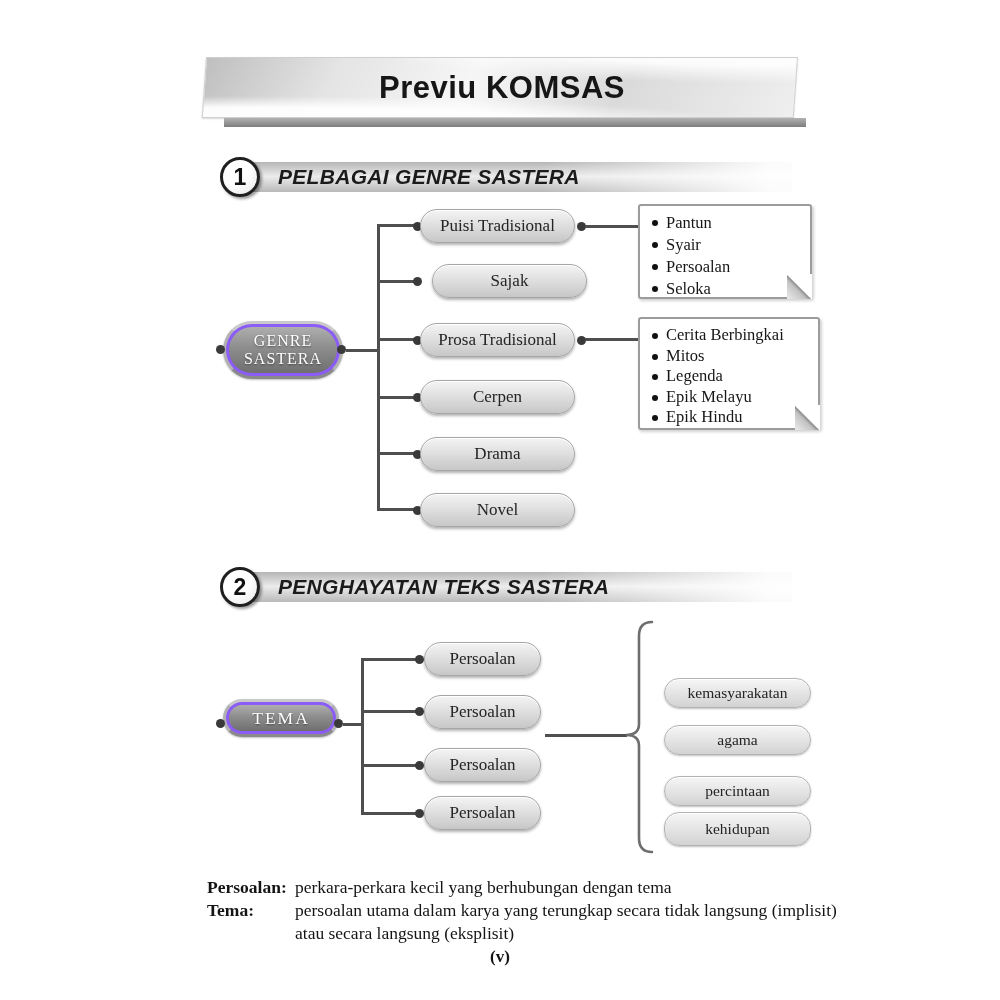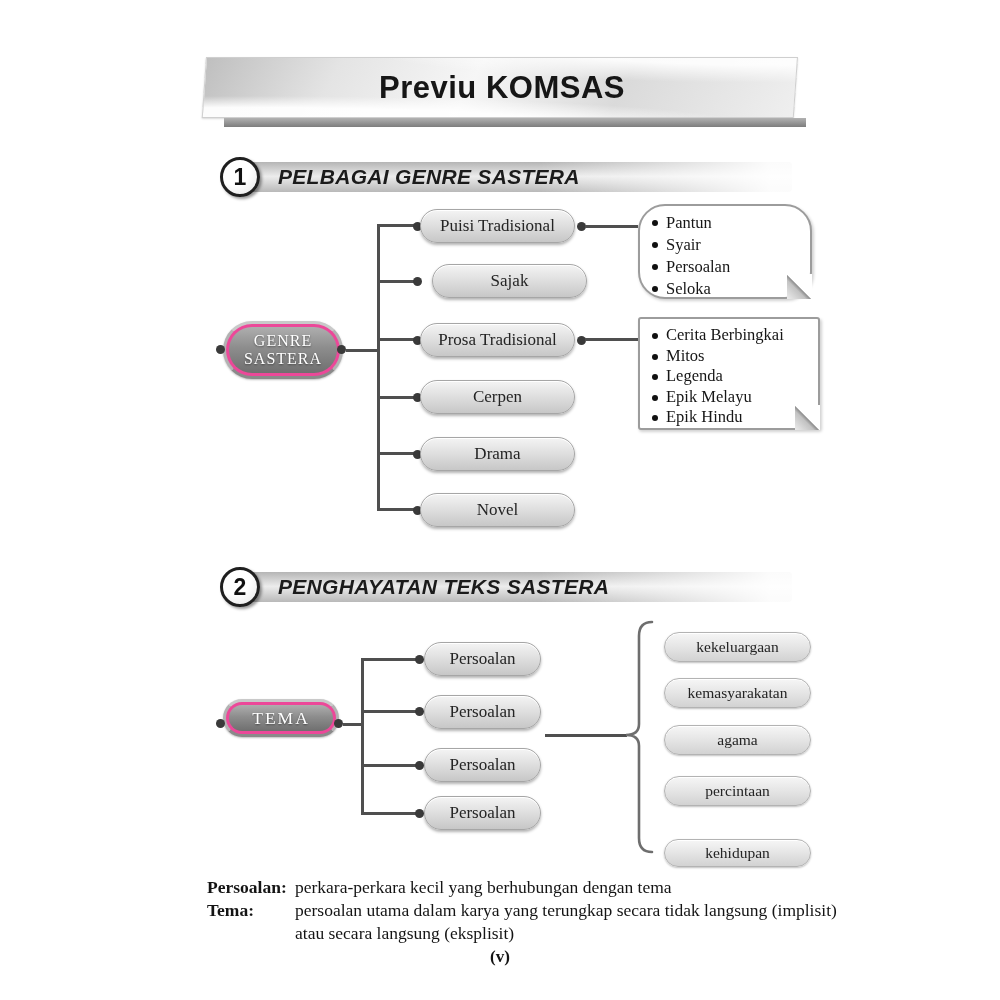--- a/index.html
+++ b/index.html
@@ -40,21 +40,21 @@
   .pill{position:absolute;border:1px solid #a6a6a6;border-radius:17px;box-sizing:border-box;
     background:linear-gradient(180deg,#f4f4f4 0%,#dedede 50%,#c7c7c7 100%);
     box-shadow:0 2px 3px rgba(0,0,0,.30), inset 0 1px 0 #ffffff;
     display:flex;align-items:center;justify-content:center;
     font-size:17px;color:#242424;}
   .side-pill{position:absolute;border:1px solid #b3b3b3;border-radius:15px;box-sizing:border-box;
     background:linear-gradient(180deg,#f6f6f6 0%,#e3e3e3 55%,#d2d2d2 100%);
     box-shadow:0 1px 2px rgba(0,0,0,.25), inset 0 1px 0 #ffffff;
     display:flex;align-items:center;justify-content:center;
     font-size:15.5px;color:#242424;}
-  .root-outer{position:absolute;box-sizing:border-box;background:#ec4899;border-radius:32px;
+  .root-outer{position:absolute;box-sizing:border-box;background:#8b5cf6;border-radius:32px;
     border:3px solid #b2b2b2;border-top-color:#c9c9c9;border-bottom-color:#8a8a8a;
     padding:3px;box-shadow:0 1px 2px rgba(0,0,0,.25);}
   .root-inner{width:100%;height:100%;box-sizing:border-box;border-radius:26px;
     background:linear-gradient(180deg,#aeaeae 0%,#8d8d8d 45%,#6f6f6f 100%);
     display:flex;flex-direction:column;align-items:center;justify-content:center;
     color:#ffffff;text-shadow:0 1px 2px rgba(0,0,0,.45);letter-spacing:1px;line-height:1.15;}
   .root-inner .ln{font-size:16px;}
   .root-inner.single .ln{font-size:17.5px;letter-spacing:2px;}
 
   
@@ -122,21 +122,21 @@
   <div class="pill" style="left:420px;top:323px;width:155px;height:34px;">Prosa Tradisional</div>
   <div class="pill" style="left:420px;top:380px;width:155px;height:34px;">Cerpen</div>
   <div class="pill" style="left:420px;top:437px;width:155px;height:34px;">Drama</div>
   <div class="pill" style="left:420px;top:493px;width:155px;height:34px;">Novel</div>
 
   <div class="dot" style="left:577px;top:222px;"></div>
   <div class="hline" style="left:585px;top:225px;width:53px;height:3px;"></div>
   <div class="dot" style="left:577px;top:336px;"></div>
   <div class="hline" style="left:585px;top:338px;width:53px;height:3px;"></div>
 
-  <div class="note" style="left:638px;top:204px;width:174px;height:95px;border-radius:27px;">
+  <div class="note" style="left:638px;top:204px;width:174px;height:95px;">
     <ul>
       <li style="line-height:22px;"><span class="bullet"></span><span>Pantun</span></li>
       <li style="line-height:22px;"><span class="bullet"></span><span>Syair</span></li>
       <li style="line-height:22px;"><span class="bullet"></span><span>Persoalan</span></li>
       <li style="line-height:22px;"><span class="bullet"></span><span>Seloka</span></li>
     </ul>
     <div class="dogear"></div>
   </div>
 
   <div class="note" style="left:638px;top:317px;width:182px;height:113px;">
@@ -178,25 +178,24 @@
   <div class="pill" style="left:424px;top:642px;width:117px;height:34px;">Persoalan</div>
   <div class="pill" style="left:424px;top:695px;width:117px;height:34px;">Persoalan</div>
   <div class="pill" style="left:424px;top:748px;width:117px;height:34px;">Persoalan</div>
   <div class="pill" style="left:424px;top:796px;width:117px;height:34px;">Persoalan</div>
 
   <div class="hline" style="left:545px;top:734px;width:82px;height:3px;"></div>
   <svg class="brace-svg" width="34" height="234" viewBox="0 0 34 234">
     <path d="M30,2 Q17,2 17,16 L17,104 Q17,115 4,115 Q17,115 17,126 L17,218 Q17,232 30,232" fill="none" stroke="#6e6e6e" stroke-width="2.6" stroke-linecap="round"></path>
   </svg>
 
-  <div class="side-pill" style="left:664px;top:632px;width:147px;height:30px;">kekeluargaan</div>
   <div class="side-pill" style="left:664px;top:678px;width:147px;height:30px;">kemasyarakatan</div>
   <div class="side-pill" style="left:664px;top:725px;width:147px;height:30px;">agama</div>
   <div class="side-pill" style="left:664px;top:776px;width:147px;height:30px;">percintaan</div>
-  <div class="side-pill" style="left:664px;top:839px;width:147px;height:28px;">kehidupan</div>
+  <div class="side-pill" style="left:664px;top:812px;width:147px;height:34px;">kehidupan</div>
 
   <div class="defs">
     <div class="def-row">
       <span class="def-term">Persoalan:</span>
       <span class="def-desc">perkara-perkara kecil yang berhubungan dengan tema</span>
     </div>
     <div class="def-row">
       <span class="def-term">Tema:</span>
       <span class="def-desc">persoalan utama dalam karya yang terungkap secara tidak langsung (implisit) atau secara langsung (eksplisit)</span>
     </div>

